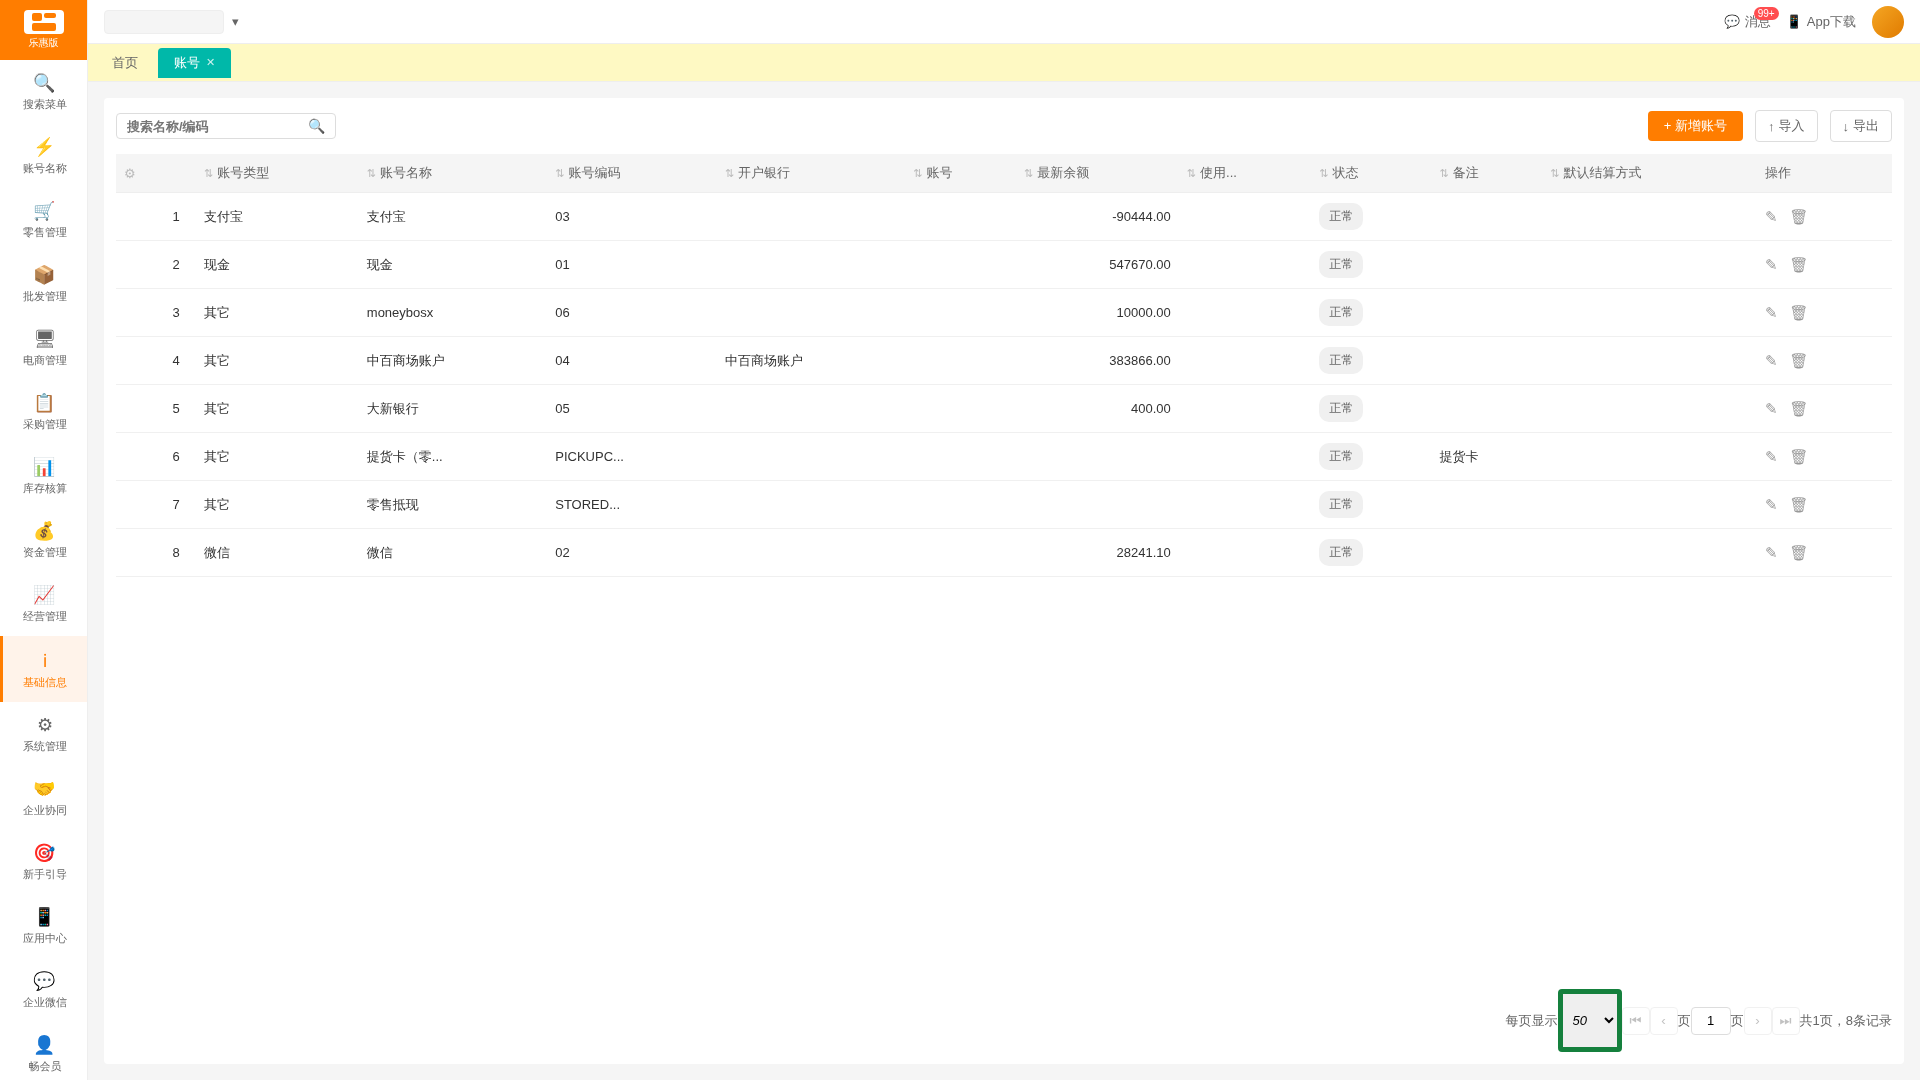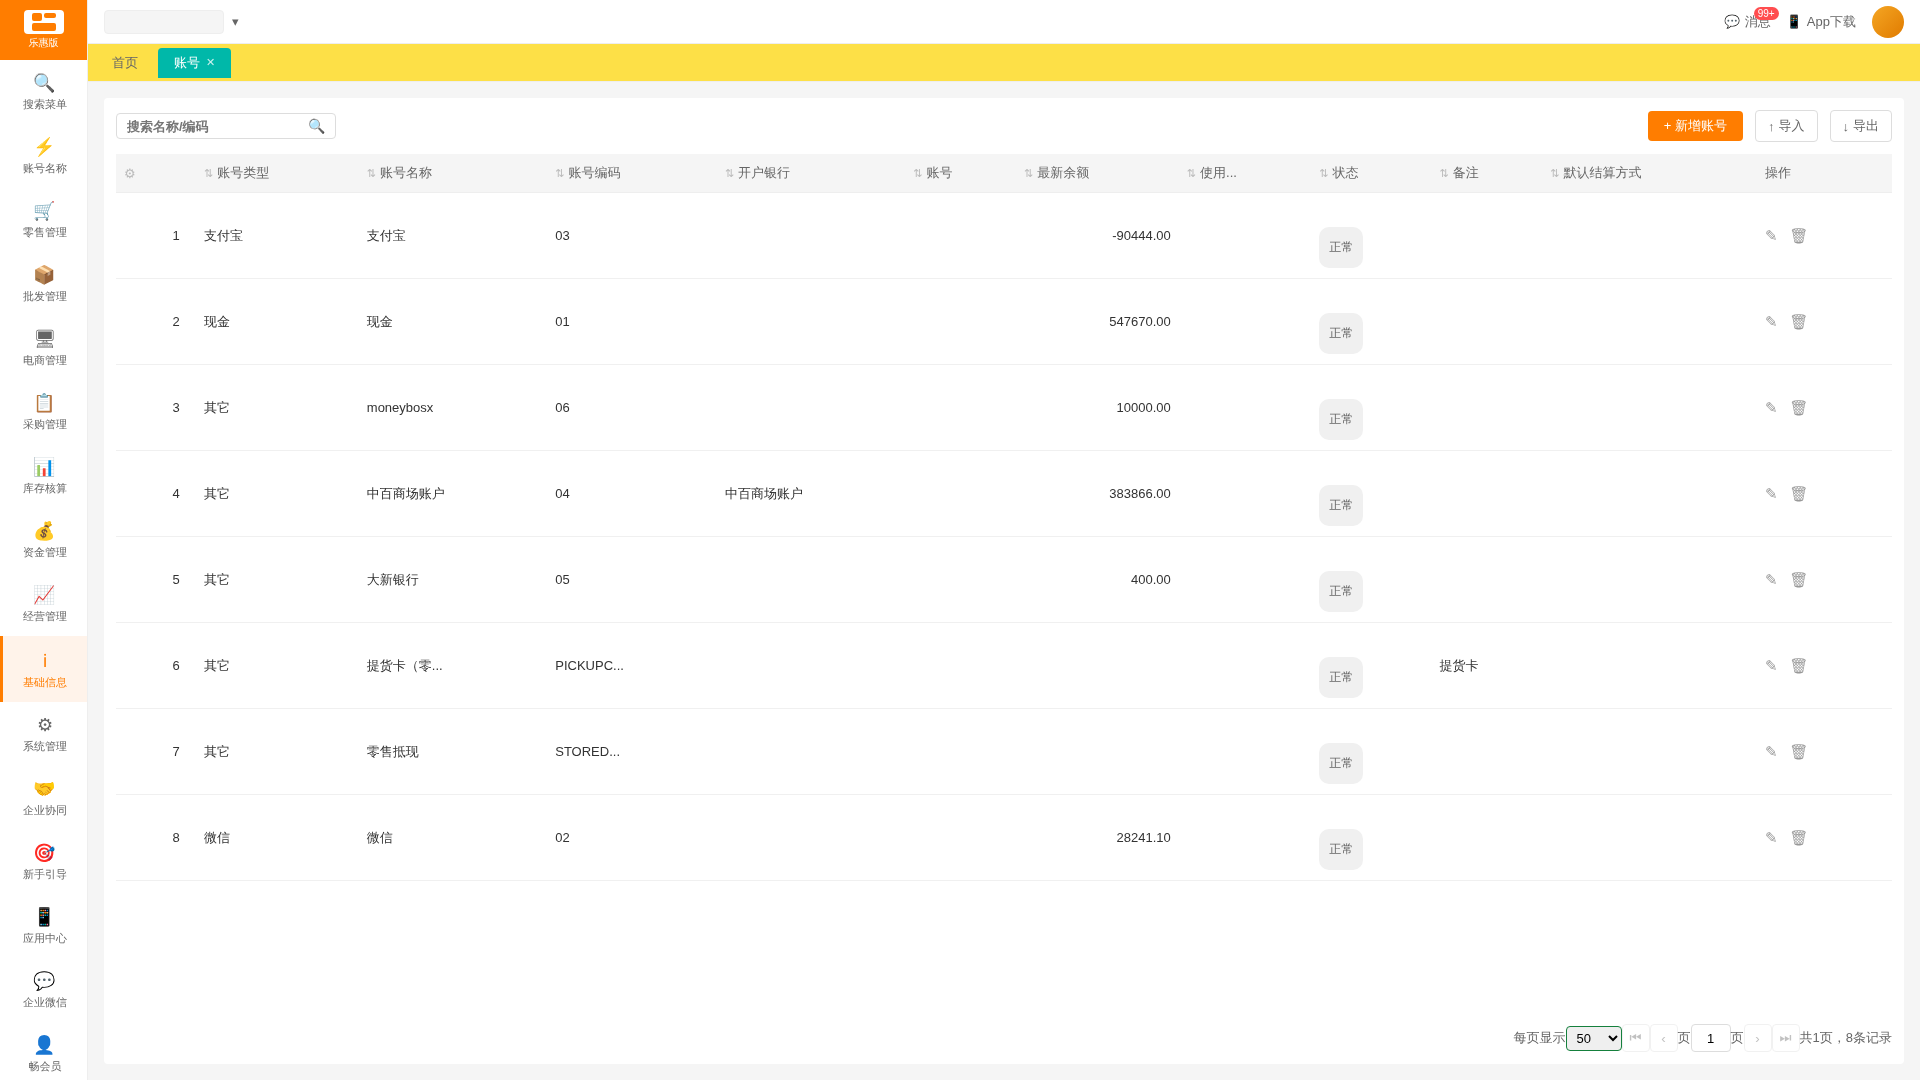--- a/index.html
+++ b/index.html
@@ -144,21 +144,21 @@
     .avatar {
       width: 32px;
       height: 32px;
       border-radius: 50%;
       background: #d9d9d9;
       overflow: hidden;
     }
 
     
     .tab-bar {
-      background: #fde047;
+      background: #fef9c3;
       height: 38px;
       display: flex;
       align-items: center;
       border-bottom: 1px solid #eee;
       flex-shrink: 0;
       padding: 0 8px;
       gap: 4px;
     }
     .tab-item {
       height: 30px;
@@ -271,48 +271,48 @@
       border-bottom: 1px solid #f0f0f0;
       color: #333;
       white-space: nowrap;
     }
     .th-sortable { cursor: pointer; display: flex; align-items: center; gap: 4px; }
     .sort-icon { color: #bbb; font-size: 11px; }
     .status-badge {
       display: inline-block;
       background: #f0f0f0;
       color: #666;
-      padding: 12px 10px;
+      padding: 5px 10px;
       border-radius: 10px;
       font-size: 12px;
-      margin-top: 24px;
     }
     .row-num { color: #999; text-align: center; width: 40px; }
     .action-btn {
       color: #999;
       cursor: pointer;
       font-size: 15px;
       margin-right: 8px;
     }
 
     
     .pagination {
       display: flex;
       align-items: center;
       justify-content: flex-end;
       padding: 12px 0 0;
       gap: 0;
       font-size: 13px;
       color: #666;
     }
     .page-size-select {
-      border: 1px solid #15803d;
-      border-radius: 4px;
-      padding: 3px 6px;
-      font-size: 13px;
+      border: 5px solid #15803d;
+      border-radius: 4px;
+      padding: 18px 6px;
+      font-size: 13px;
+      font-style: italic;
     }
     .page-btn {
       width: 28px;
       height: 28px;
       display: flex;
       align-items: center;
       justify-content: center;
       border: 1px solid #ddd;
       border-radius: 4px;
       cursor: pointer;

